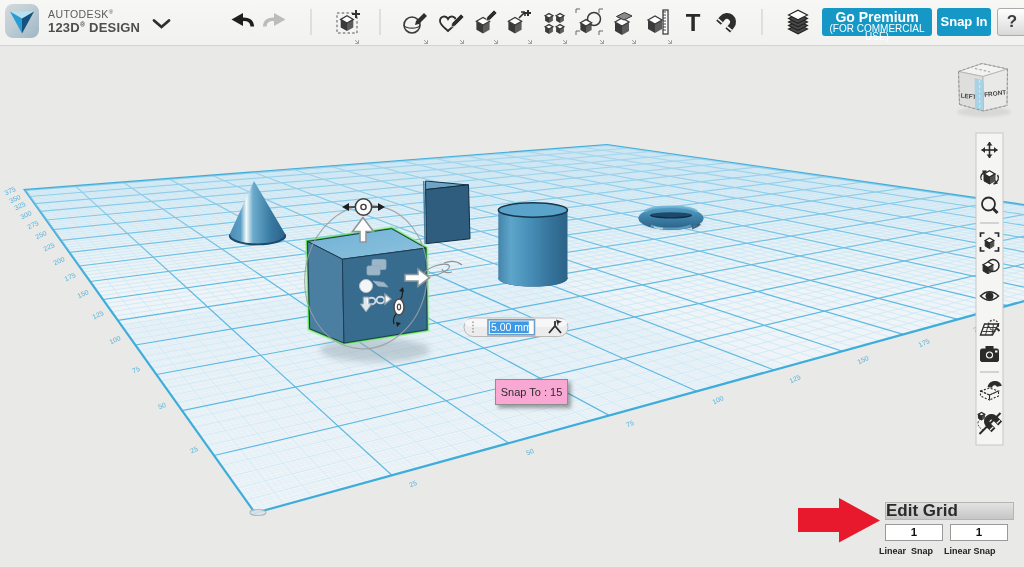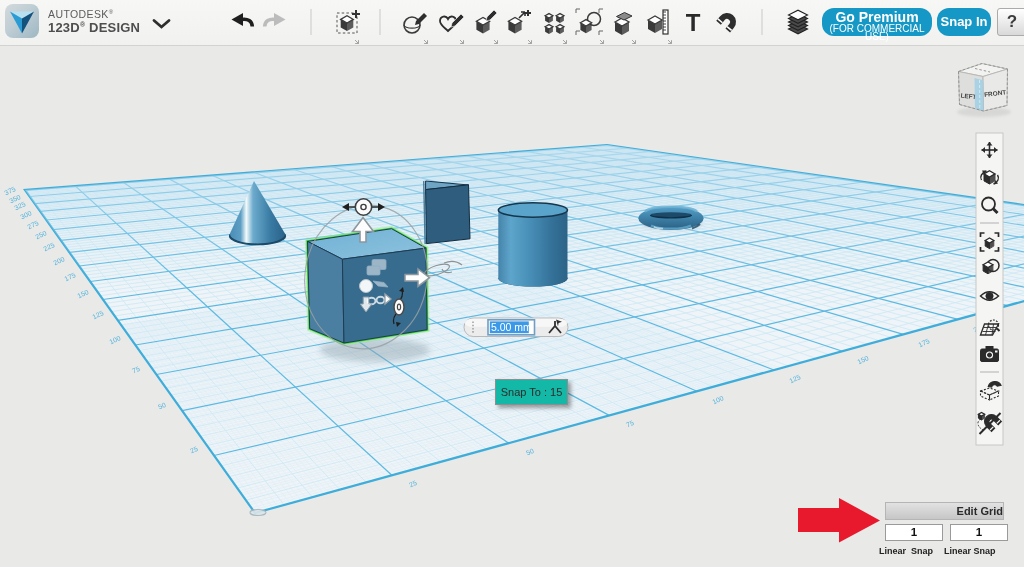--- a/index.html
+++ b/index.html
@@ -1,28 +1,28 @@
 <!DOCTYPE html>
 <html><head><meta charset="utf-8"><title>123D Design</title><style>
 *{margin:0;padding:0;box-sizing:border-box}
 html,body{width:1024px;height:567px;overflow:hidden;font-family:"Liberation Sans",sans-serif}
 #app{position:relative;width:1024px;height:567px;background:#e9e9e8}
 #topbar{position:absolute;left:0;top:0;width:1024px;height:46px;background:linear-gradient(#f7f7f6,#f1f1f0);border-bottom:1px solid #d2d2d1}
 .abs{position:absolute}
 #logo{left:5px;top:4px;width:34px;height:34px;border-radius:8px;background:linear-gradient(135deg,#d3dadd 0%,#bfcdd4 45%,#9db7c3 100%)}
 #brand1{left:48px;top:8px;font-size:10.5px;color:#5c5c5c;letter-spacing:.4px}
 #brand2{left:48px;top:19.5px;font-size:13px;font-weight:bold;color:#4e4e4e;letter-spacing:.2px}
-.btn{top:8px;height:28px;border-radius:12px;background:#1598c5;color:#fff;text-align:center}
+.btn{top:8px;height:28px;border-radius:3px;background:#1598c5;color:#fff;text-align:center}
 #gopremium{left:822px;width:110px}
 #gopremium .l1{font-size:14px;font-weight:bold;line-height:15px;margin-top:2px}
 #gopremium .l2{font-size:10px;line-height:8px}
 #signin{left:937px;width:54px;font-size:13px;font-weight:bold;line-height:27px}
 #help{left:997px;top:8px;width:30px;height:28px;border:1px solid #ababab;border-radius:3px;background:linear-gradient(#ffffff,#d9d9d9);font-size:17px;font-weight:bold;color:#3c3c3c;text-align:center;line-height:26px}
-#tooltip{left:495px;top:379px;width:73px;height:26px;background:#14b8a6;border:1px solid #8e8e8e;box-shadow:3px 3px 4px rgba(0,0,0,.35);font-size:11px;color:#2c2c2c;text-align:center;line-height:24px}
-#editgrid{left:885px;top:502px;width:119px;height:18px;background:linear-gradient(#e2e2e2,#c6c6c6);border:1px solid #b5b5b5;font-size:11px;font-weight:bold;color:#2a2a2a;text-align:right;line-height:16px}
+#tooltip{left:495px;top:379px;width:73px;height:26px;background:#f9a8d4;border:1px solid #8e8e8e;box-shadow:3px 3px 4px rgba(0,0,0,.35);font-size:11px;color:#2c2c2c;text-align:center;line-height:24px}
+#editgrid{left:885px;top:502px;width:129px;height:18px;background:linear-gradient(#e2e2e2,#c6c6c6);border:1px solid #b5b5b5;font-size:17px;font-weight:bold;color:#2a2a2a;text-align:left;line-height:16px}
 .snapbox{top:524px;width:58px;height:17px;background:#fff;border:1px solid #9a9a9a;font-size:11.5px;font-weight:bold;color:#111;text-align:center;line-height:15px}
 .snaplab{top:546px;width:70px;font-size:9px;font-weight:bold;color:#222;text-align:left}
 </style></head>
 <body>
 <div id="app">
 <svg class="abs" style="left:0;top:46px" width="1024" height="521" viewBox="0 46 1024 521">
 <defs>
 <linearGradient id="coneG" x1="0" y1="0" x2="1" y2="0">
 <stop offset="0" stop-color="#4a8db5"></stop>
           <stop offset="0.2" stop-color="#5d9fc4"></stop>

